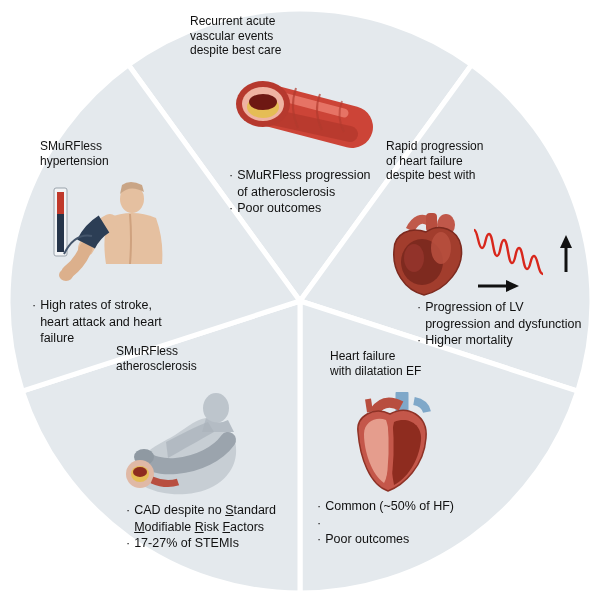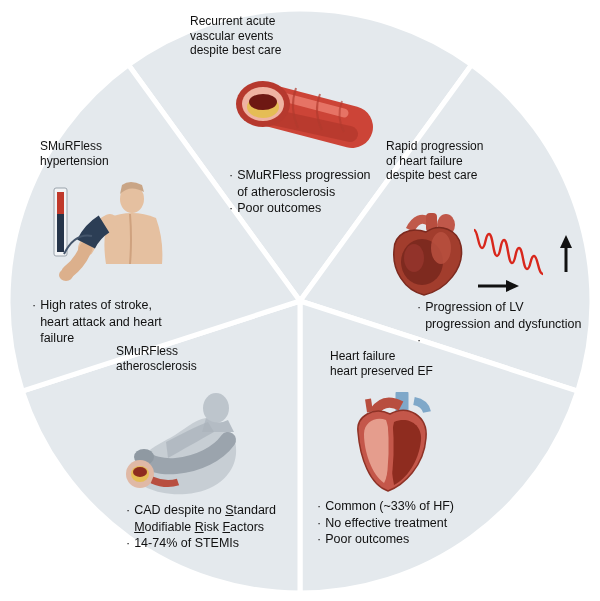--- a/index.html
+++ b/index.html
@@ -94,21 +94,21 @@
       <span class="bt">SMuRFless progression of atherosclerosis</span>
     </div>
     <div class="bullet">
       <span class="dot">·</span>
       <span class="bt">Poor outcomes</span>
     </div>
   </div>
 
   <h3 class="seg-title" id="r-title">Rapid progression
 of heart failure
-despite best care</h3>
+despite best with</h3>
 
   <div class="illus" id="r-illus">
     <svg viewBox="0 0 196 92">
       <path d="M 28 22 q 8 -16 20 -8" stroke="#c05a4a" stroke-width="9" fill="none"></path>
       <rect x="44" y="5" width="11" height="19" rx="4" fill="#b84e3f"></rect>
       <ellipse cx="64" cy="17" rx="9" ry="11" fill="#c0584a"></ellipse>
       <path class="fill-heart" d="M 12 42 C 12 26 28 18 44 24 C 58 14 76 22 79 38 C 83 60 64 82 42 87 C 22 82 10 62 12 42 Z" stroke="#7c2a1f" stroke-width="1.5"></path>
       <ellipse cx="40" cy="54" rx="21" ry="23" fill="#7e2a1f"></ellipse>
       <ellipse cx="32" cy="50" rx="10" ry="14" fill="#92332a"></ellipse>
       <ellipse cx="59" cy="40" rx="10" ry="16" fill="#b9503f" opacity="0.85"></ellipse>
@@ -124,47 +124,47 @@
     </svg>
   </div>
 
   <div class="seg-bullets" id="r-bullets">
     <div class="bullet">
       <span class="dot">·</span>
       <span class="bt">Progression of LV progression and dysfunction</span>
     </div>
     <div class="bullet">
       <span class="dot">·</span>
+      <span class="bt">Higher mortality</span>
     </div>
   </div>
 
   <h3 class="seg-title" id="br-title">Heart failure
-heart preserved EF</h3>
+with dilatation EF</h3>
 
   <div class="illus" id="br-illus">
     <svg viewBox="0 0 94 104">
       <path d="M 58 2 L 58 24" stroke="#7fa8c9" stroke-width="13" stroke-linecap="round"></path>
       <path d="M 70 9 q 11 2 13 11" stroke="#7fa8c9" stroke-width="8" fill="none"></path>
       <path d="M 30 20 q 10 -15 27 -6" stroke="#b84e3f" stroke-width="10" fill="none"></path>
       <path d="M 24 7 L 26 20" stroke="#b84e3f" stroke-width="6"></path>
       <path d="M 14 40 C 12 24 30 14 46 22 C 64 12 84 24 82 46 C 80 74 60 93 44 99 C 26 93 16 66 14 40 Z" fill="#c4574a" stroke="#8e3226" stroke-width="1.5"></path>
       <path d="M 20 42 C 20 30 32 24 42 28 C 50 50 46 80 40 91 C 28 83 20 60 20 42 Z" fill="#e59d8d"></path>
       <path d="M 50 30 C 64 24 78 32 77 48 C 75 70 62 87 50 93 C 46 73 46 46 50 30 Z" fill="#8e2c1f"></path>
       <path d="M 46 28 C 48 52 47 76 44 93" stroke="#c4574a" stroke-width="5" fill="none"></path>
     </svg>
   </div>
 
   <div class="seg-bullets" id="br-bullets">
     <div class="bullet">
       <span class="dot">·</span>
-      <span class="bt">Common (~33% of HF)</span>
-    </div>
-    <div class="bullet">
-      <span class="dot">·</span>
-      <span class="bt">No effective treatment</span>
+      <span class="bt">Common (~50% of HF)</span>
+    </div>
+    <div class="bullet">
+      <span class="dot">·</span>
     </div>
     <div class="bullet">
       <span class="dot">·</span>
       <span class="bt">Poor outcomes</span>
     </div>
   </div>
 
   <h3 class="seg-title" id="bl-title">SMuRFless
 atherosclerosis</h3>
 
@@ -183,21 +183,21 @@
     </svg>
   </div>
 
   <div class="seg-bullets" id="bl-bullets">
     <div class="bullet">
       <span class="dot">·</span>
       <span class="bt">CAD despite no <u>S</u>tandard <u>M</u>odifiable <u>R</u>isk <u>F</u>actors</span>
     </div>
     <div class="bullet">
       <span class="dot">·</span>
-      <span class="bt">14-74% of STEMIs</span>
+      <span class="bt">17-27% of STEMIs</span>
     </div>
   </div>
 
   <h3 class="seg-title" id="l-title">SMuRFless
 hypertension</h3>
 
   <div class="illus" id="l-illus">
     <svg viewBox="0 0 136 112">
       <rect x="10" y="6" width="13" height="68" rx="2" fill="#f2f4f6" stroke="#9aa3ab"></rect>
       <rect x="13" y="10" width="7" height="60" fill="#26354a"></rect>

